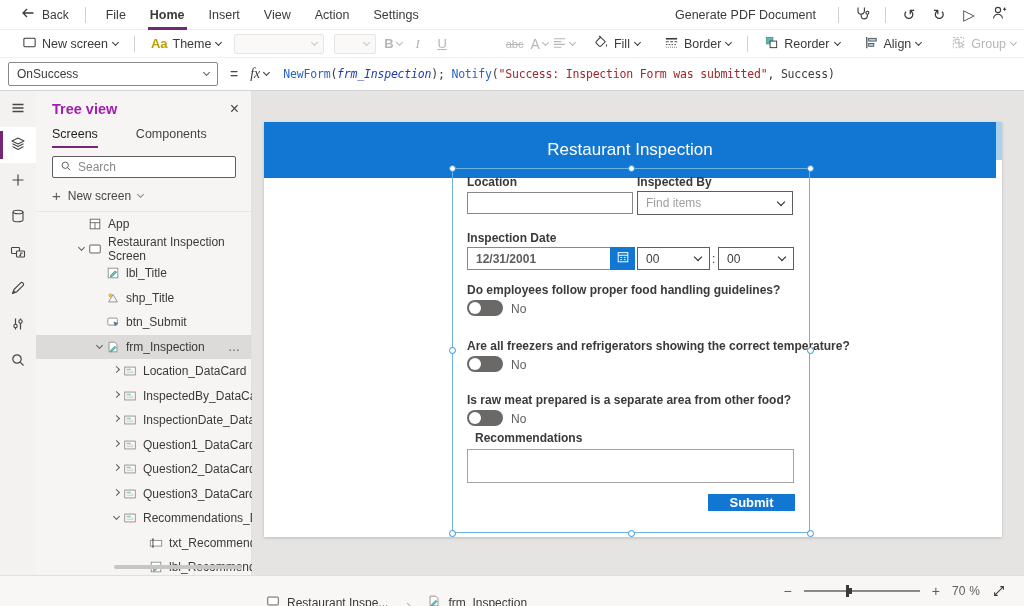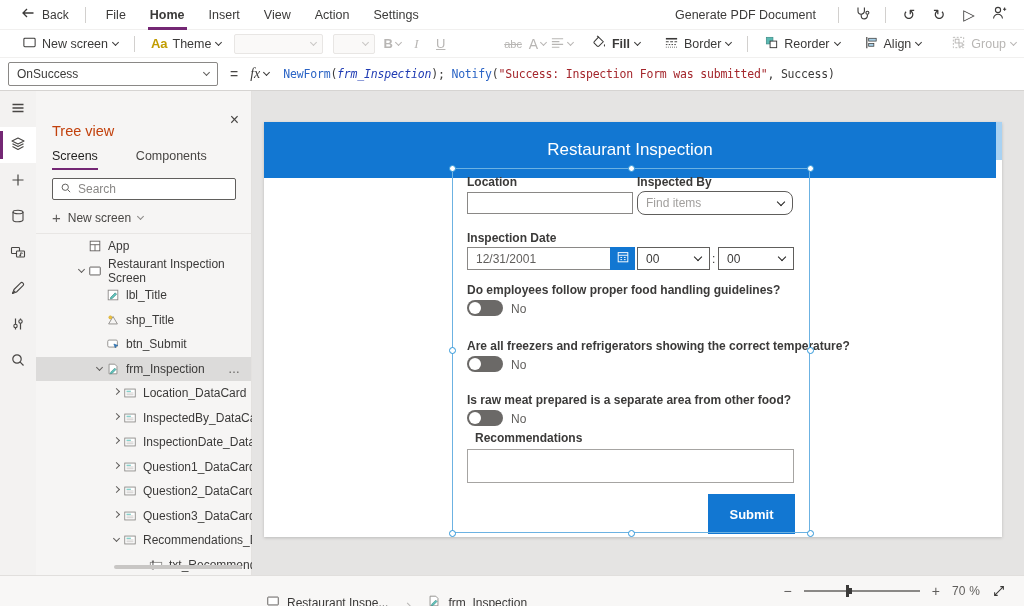--- a/index.html
+++ b/index.html
@@ -51,21 +51,21 @@
   
   .leftrail { left:0; top:91px; width:36px; height:484px; background:#f3f2f1; display:flex; flex-direction:column; }
   .rail-item { width:36px; height:36px; display:flex; align-items:center; justify-content:center; cursor:pointer; position:relative; }
   .rail-item svg { width:16px; height:16px; }
   .rail-item.selected { background:#fff; }
   .rail-item.selected::before { content:""; position:absolute; left:0; top:4px; bottom:4px; width:3px; background:#742774; }
 
   
   .treepanel { left:36px; top:91px; width:216px; height:484px; background:#f6f5f4; border-right:1px solid #e3e1df; }
   .tp-header { display:flex; align-items:center; padding:10px 12px 6px 16px; }
-  .tp-title { font-size:14.5px; font-weight:normal; color:#c2410c; flex:1;margin-top:22px; }
+  .tp-title { font-size:14.5px; font-weight:bold; color:#a21caf; flex:1; }
   .tp-close { font-size:16px; color:#484644; cursor:pointer; line-height:1; }
   .tp-tabs { display:flex; gap:38px; padding:4px 16px 0 16px; }
   .tp-tab { font-size:12.5px; color:#484644; padding-bottom:5px; cursor:pointer; }
   .tp-tab.active { color:#201f1e; border-bottom:2.5px solid #742774; }
   .tp-search { margin:8px 12px 0 16px; width:184px; height:22px; background:#fff; border:1px solid #605e5c; border-radius:2px; display:flex; align-items:center; padding:0 7px; gap:6px; }
   .tp-search svg { width:12px; height:12px; }
   .tp-search .ph { color:#8a8886; font-size:12px; }
   .tp-newscreen { display:flex; align-items:center; gap:7px; margin:9px 16px 7px 16px; color:#484644; cursor:pointer; }
   .tp-newscreen .plus { font-size:15px; color:#605e5c; }
   .tp-divider { height:1px; background:#e8e6e4; }
@@ -84,21 +84,21 @@
   .screen-header-sliver { position:absolute; left:732px; top:0; width:6px; height:38px; background:#a9d2f2; }
   .screen-title { color:#fff; font-size:17px; }
   .sel-rect { position:absolute; left:188px; top:46px; width:358px; height:365px; border:1px solid #6cb2e2; pointer-events:none; }
   .handle { position:absolute; width:7px; height:7px; border-radius:50%; background:#fff; border:1px solid #2e96d9; }
   .f-label { position:absolute; font-size:12px; font-weight:600; color:#3b3a39; white-space:nowrap; }
   .f-input { position:absolute; background:#fff; border:1px solid #8a8886; }
   .f-combo { position:absolute; background:#fff; border:1px solid #605e5c; display:flex; align-items:center; padding:0 8px; cursor:pointer; }
   .f-combo .val { flex:1; color:#3b3a39; }
   .f-combo .val.placeholder { color:#a19f9d; }
   .f-combo .chev { width:6px; height:6px; border-width:1.8px; color:#201f1e; }
-  .date-wrap { position:absolute; display:flex; }
+  .date-wrap { position:absolute; display:flex;font-weight:bold; }
   .date-input { width:143px; height:23px; background:#fff; border:1px solid #8a8886; border-right:none; display:flex; align-items:center; padding:0 8px; color:#605e5c; }
   .date-btn { width:25px; height:23px; background:#1277d2; display:flex; align-items:center; justify-content:center; cursor:pointer; }
   .date-btn svg { width:14px; height:14px; }
   .colon { position:absolute; font-size:12px; color:#3b3a39; }
   .toggle { position:absolute; width:36px; height:16px; border-radius:9px; background:#6b6967; cursor:pointer; }
   .toggle::after { content:""; position:absolute; left:2px; top:2px; width:12px; height:12px; border-radius:50%; background:#fff; }
   .toggle-val { position:absolute; font-size:12px; color:#605e5c; }
   .f-textarea { position:absolute; background:#fff; border:1px solid #a6a4a2; }
   .submit-btn { position:absolute; background:#1277d2; color:#fff; font-size:13px; font-weight:600; display:flex; align-items:center; justify-content:center; cursor:pointer; }
 
@@ -206,21 +206,21 @@
     <div class="fmt-btn" style="font-size:14px;">
         <span>A</span>
         <span class="chev sm light"></span>
       </div>
     <div class="fmt-btn">
       <span><svg viewBox="0 0 16 16" width="15" height="15">
             <path d="M2 4h12M2 7h8M2 10h12M2 13h8" stroke="#b8b6b4" stroke-width="1.2"></path>
           </svg></span>
         <span class="chev sm light"></span>
     </div>
-    <div class="tb-group" style="margin-left:10px;font-weight:bold;">
+    <div class="tb-group" style="margin-left:10px;">
       <span><svg viewBox="0 0 16 16">
             <path d="M7 2.2 12 7.2 7.3 11.9a1.2 1.2 0 0 1-1.7 0L2.4 8.7a1.2 1.2 0 0 1 0-1.7Z" fill="none" stroke="#3b3a39" stroke-width="1.1"></path>
             <path d="M7 2.2 5.4 0.9" stroke="#3b3a39" stroke-width="1.1"></path>
             <path d="M13.2 9.6c.9 1.3.9 2.2.1 2.8-.8-.6-.9-1.5-.1-2.8z" fill="#3b3a39"></path>
           </svg></span>
       <span>Fill</span>
         <span class="chev sm"></span>
     </div>
     <div class="tb-group" style="margin-left:8px;">
       <span><svg viewBox="0 0 16 16">
@@ -533,21 +533,21 @@
     <div class="screen">
       <div class="screen-header">
         <span class="screen-title">Restaurant Inspection</span>
       </div>
       <div class="screen-header-sliver"></div>
 
       <div class="f-label" style="left:203px;top:53px;">Location</div>
       <div class="f-input" style="left:203px;top:70px;width:166px;height:22px;"></div>
 
       <div class="f-label" style="left:373px;top:53px;">Inspected By</div>
-      <div class="f-combo" style="left:373px;top:69px;width:156px;height:24px;border-radius:8px;">
+      <div class="f-combo" style="left:373px;top:69px;width:156px;height:24px;">
         <span class="val placeholder">Find items</span>
         <span class="chev"></span>
       </div>
 
       <div class="f-label" style="left:203px;top:109px;">Inspection Date</div>
       <div class="date-wrap" style="left:203px;top:125px;">
         <div class="date-input">12/31/2001</div>
         <div class="date-btn">
           <span><svg viewBox="0 0 16 16">
                 <rect x="2.5" y="3" width="11" height="10.5" fill="none" stroke="#fff" stroke-width="1.1"></rect>
@@ -574,21 +574,21 @@
       <div class="toggle" style="left:203px;top:234px;"></div>
       <div class="toggle-val" style="left:247px;top:236px;">No</div>
 
       <div class="f-label" style="left:203px;top:271px;">Is raw meat prepared is a separate area from other food?</div>
       <div class="toggle" style="left:203px;top:288px;"></div>
       <div class="toggle-val" style="left:247px;top:290px;">No</div>
 
       <div class="f-label" style="left:203px;top:309px;padding-left:8px;">Recommendations</div>
       <div class="f-textarea" style="left:203px;top:327px;width:327px;height:34px;"></div>
 
-      <div class="submit-btn" style="left:444px;top:372px;width:87px;height:40px;">Submit</div>
+      <div class="submit-btn" style="left:444px;top:372px;width:87px;height:17px;">Submit</div>
 
       <div class="sel-rect"></div>
       <div class="handle" style="left:184.5px;top:42.5px;"></div>
       <div class="handle" style="left:363.5px;top:42.5px;"></div>
       <div class="handle" style="left:542.5px;top:42.5px;"></div>
       <div class="handle" style="left:184.5px;top:225px;"></div>
       <div class="handle" style="left:542.5px;top:225px;"></div>
       <div class="handle" style="left:184.5px;top:407.5px;"></div>
       <div class="handle" style="left:363.5px;top:407.5px;"></div>
       <div class="handle" style="left:542.5px;top:407.5px;"></div>

